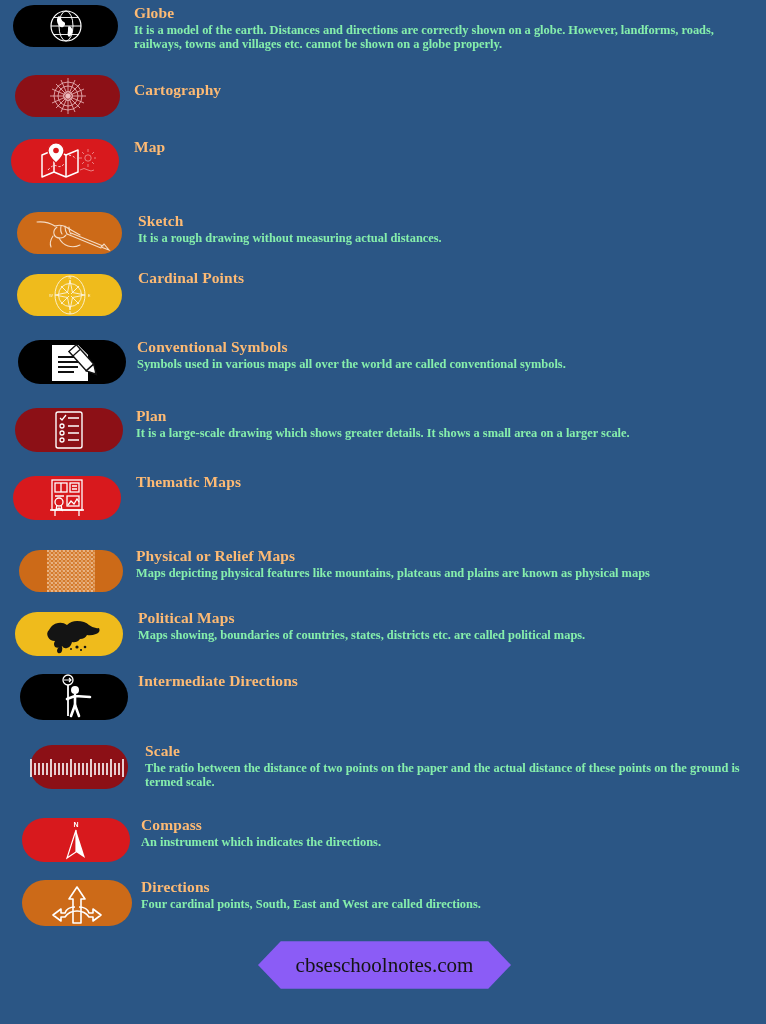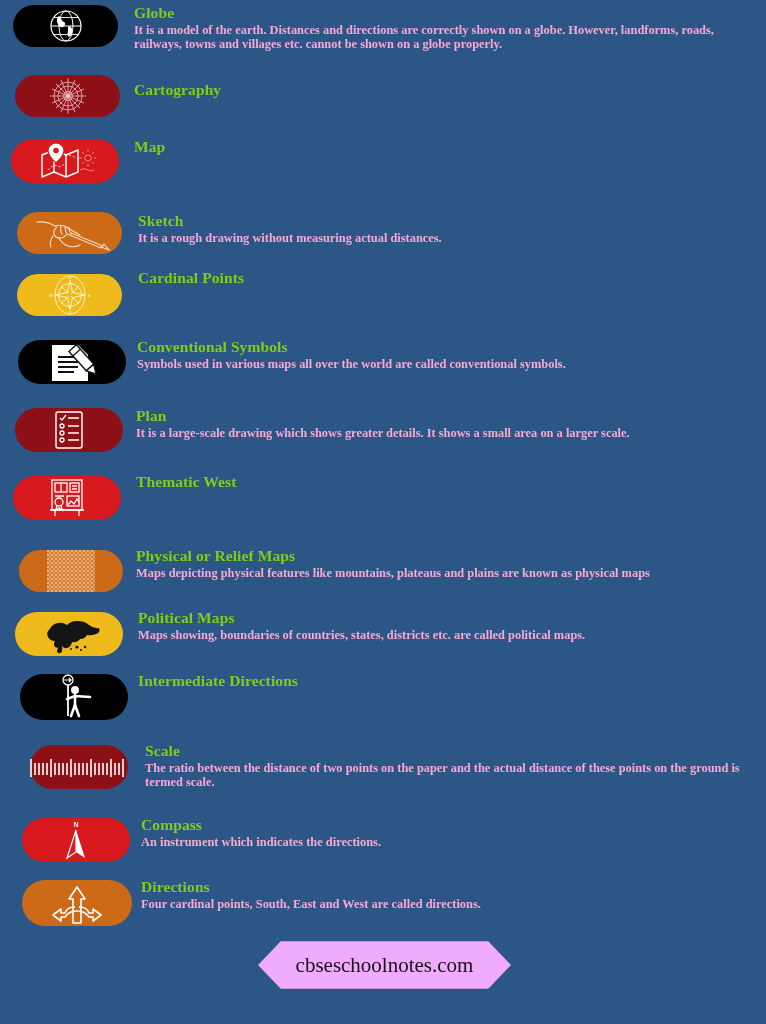--- a/index.html
+++ b/index.html
@@ -30,47 +30,47 @@
     overflow: hidden;
     display: flex;
     align-items: center;
     justify-content: center;
   }
   .pill svg { display: block; }
   .textcol {
     position: absolute;
   }
   .term {
-    color: #84cc16;
+    color: #fdba74;
     font-weight: bold;
     font-size: 15.5px;
     line-height: 1.05;
     letter-spacing: 0.1px;
     margin: 0 0 3px 0;
     white-space: nowrap;
   }
   .desc {
-    color: #f9a8d4;
+    color: #86efac;
     font-weight: bold;
     font-size: 12.4px;
     line-height: 1.12;
     margin: 0;
   }
   
   #footer-banner {
     position: absolute;
     left: 258px;
     top: 938px;
     width: 253px;
     height: 54px;
   }
   #footer-banner .ribbon {
     width: 100%;
     height: 100%;
-    background: #f0abfc;
+    background: #8b5cf6;
     -webkit-clip-path: polygon(0% 50%, 9% 6%, 91% 6%, 100% 50%, 91% 94%, 9% 94%);
     clip-path: polygon(0% 50%, 9% 6%, 91% 6%, 100% 50%, 91% 94%, 9% 94%);
     display: flex;
     align-items: center;
     justify-content: center;
   }
   #footer-banner .ribbon-text {
     color: #141414;
     font-size: 21px;
     font-weight: normal;
@@ -258,21 +258,21 @@
           <line x1="11" y1="19" x2="20" y2="19"></line>
           <circle cx="15" cy="25" r="4"></circle>
           <path d="M13 28 l-1 5 l3 -2 l3 2 l-1 -5"></path>
           <line x1="6" y1="33" x2="40" y2="33"></line>
           <line x1="11" y1="33" x2="11" y2="39"></line>
           <line x1="35" y1="33" x2="35" y2="39"></line>
         </g>
       </svg>
     </div>
     <div class="textcol" style="left:136px; top:4px; width:600px;">
-      <div class="term">Thematic West</div>
+      <div class="term">Thematic Maps</div>
     </div>
   </div>
 
   <div class="row" style="top:544px;">
     <div class="pill" style="left:19px; top:6px; width:104px; height:42px; background:#cc6a18;">
       <svg width="104" height="42" viewBox="0 0 104 42">
         <defs>
           <pattern id="reliefpat" width="4" height="4" patternUnits="userSpaceOnUse">
             <rect width="4" height="4" fill="#d47a2c"></rect>
             <circle cx="1" cy="1" r="0.9" fill="#f3d0ac"></circle>

